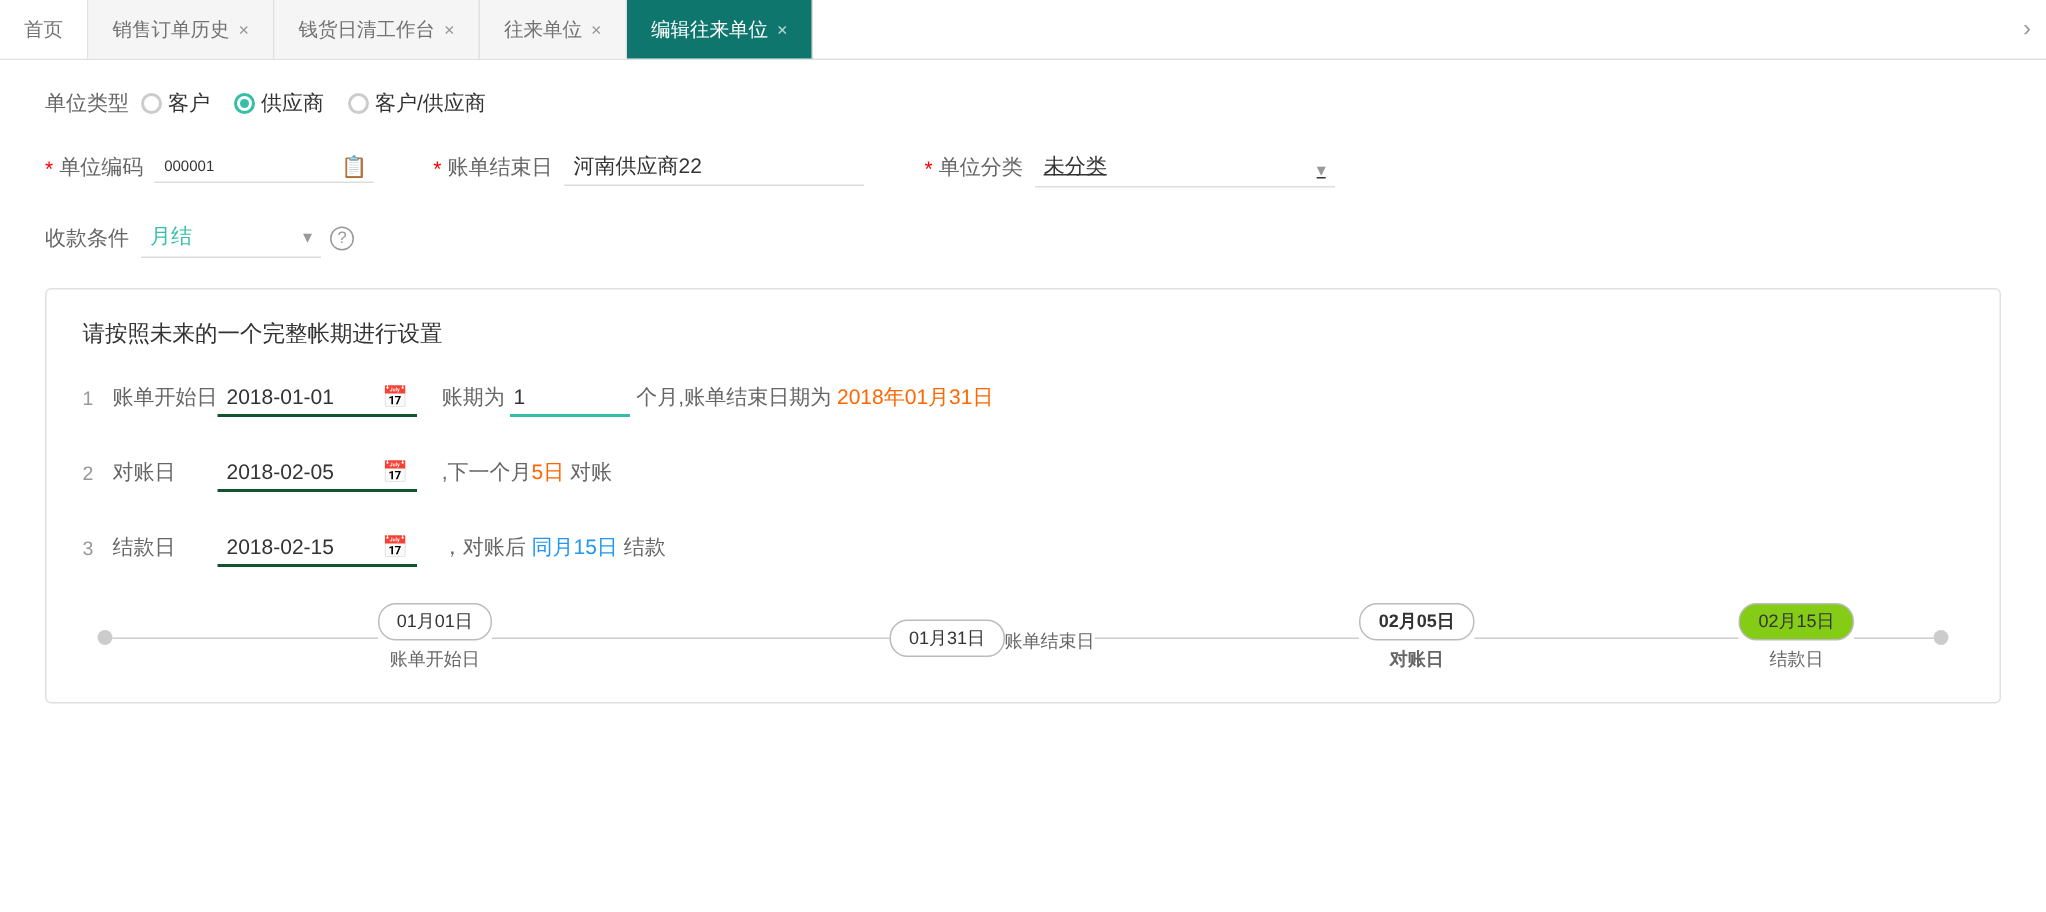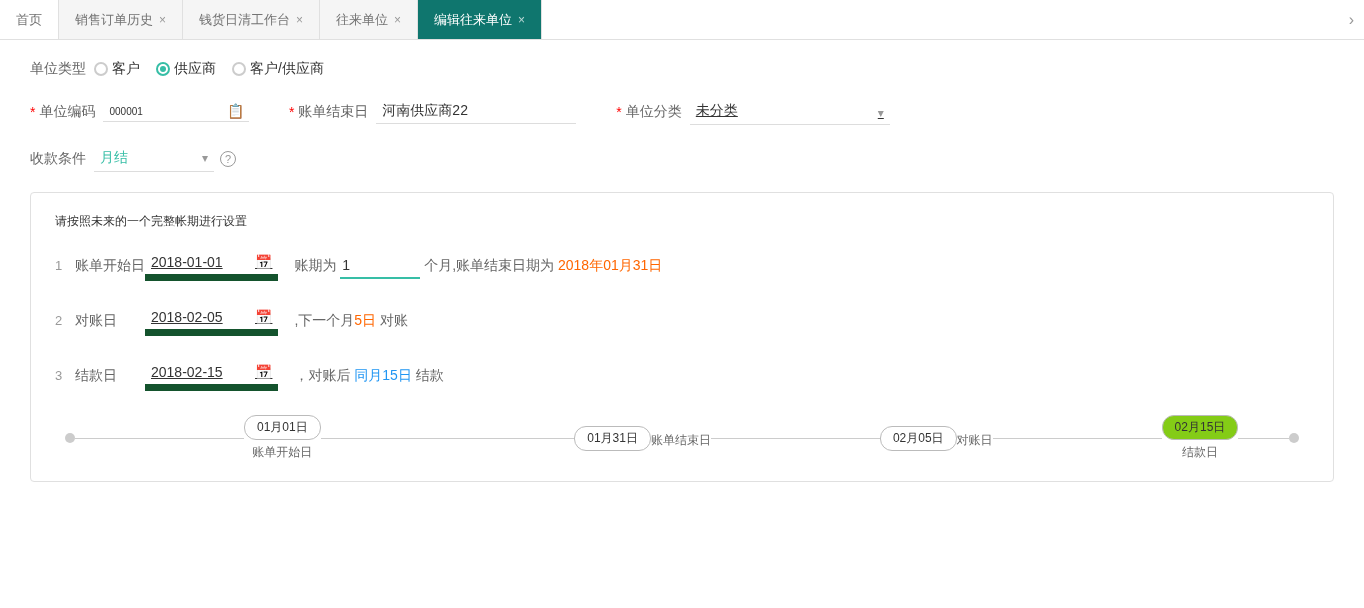--- a/index.html
+++ b/index.html
@@ -159,21 +159,21 @@
     .category-value { color: #333; flex: 1; }
 
     
     .section-box {
       border: 1px solid #e0e0e0;
       border-radius: 4px;
       padding: 20px 24px;
       margin-bottom: 16px;
     }
     .section-title {
-      font-size: 12px;
+      font-size: 15px;
       color: #333;
       margin-bottom: 20px;
     }
 
     
     .section-row {
       display: flex;
       align-items: center;
       margin-bottom: 24px;
     }
@@ -181,23 +181,22 @@
       width: 20px;
       color: #999;
       font-size: 13px;
     }
     .row-label {
       width: 70px;
       color: #666;
     }
     .date-input-wrap {
       display: flex;
-      border-bottom: 7px solid #14532d;
+      border-bottom: 2px solid #14532d;
       padding: 4px 6px;
-      text-decoration: underline;
     }
     .date-input {
       border: none;
       outline: none;
       font-size: 14px;
       color: #333;
       background: transparent;
       width: 100px;
     }
     .cal-icon {
@@ -382,21 +381,21 @@
           <div style="font-size:12px;color:#666;margin-top:4px;white-space:nowrap;">账单开始日</div>
         </div>
         <div style="flex:1.5;height:1px;background:#ccc;"></div>
 
         <div style="display:flex;flex-direction:row;align-items:center;z-index:1;">
           <div style="border:1px solid #bbb;border-radius:12px;padding:3px 12px;font-size:12px;background:#fff;white-space:nowrap;">01月31日</div>
           <div style="font-size:12px;color:#666;margin-top:4px;white-space:nowrap;">账单结束日</div>
         </div>
         <div style="flex:1;height:1px;background:#ccc;"></div>
 
-        <div style="display:flex;flex-direction:row;align-items:center;z-index:1;">
+        <div style="display:flex;flex-direction:column;align-items:center;z-index:1;font-weight:bold;">
           <div style="border:1px solid #bbb;border-radius:12px;padding:3px 12px;font-size:12px;background:#fff;white-space:nowrap;">02月05日</div>
           <div style="font-size:12px;color:#666;margin-top:4px;white-space:nowrap;">对账日</div>
         </div>
         <div style="flex:1;height:1px;background:#ccc;"></div>
 
         <div style="display:flex;flex-direction:column;align-items:center;z-index:1;">
           <div style="border:1px solid #bbb;border-radius:12px;padding:3px 12px;font-size:12px;background:#84cc16;white-space:nowrap;">02月15日</div>
           <div style="font-size:12px;color:#666;margin-top:4px;white-space:nowrap;">结款日</div>
         </div>
 

